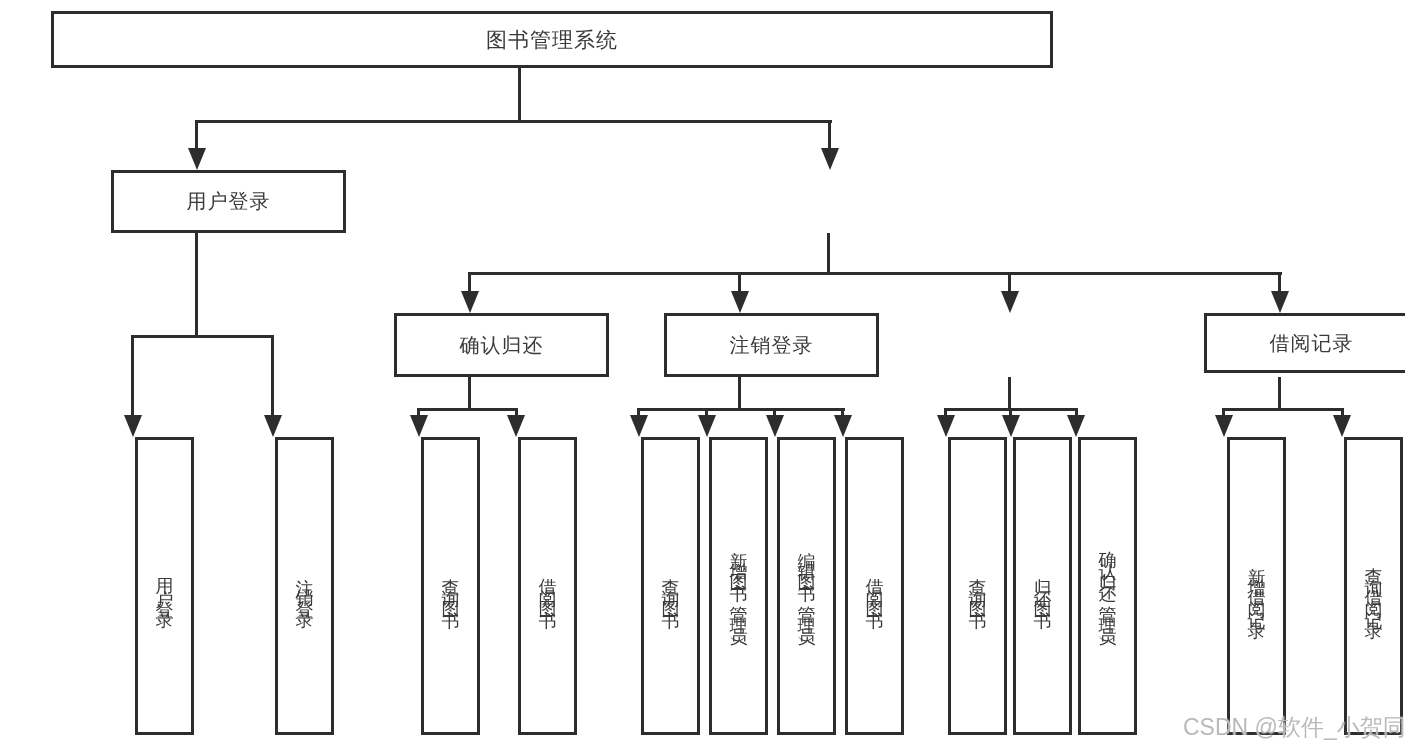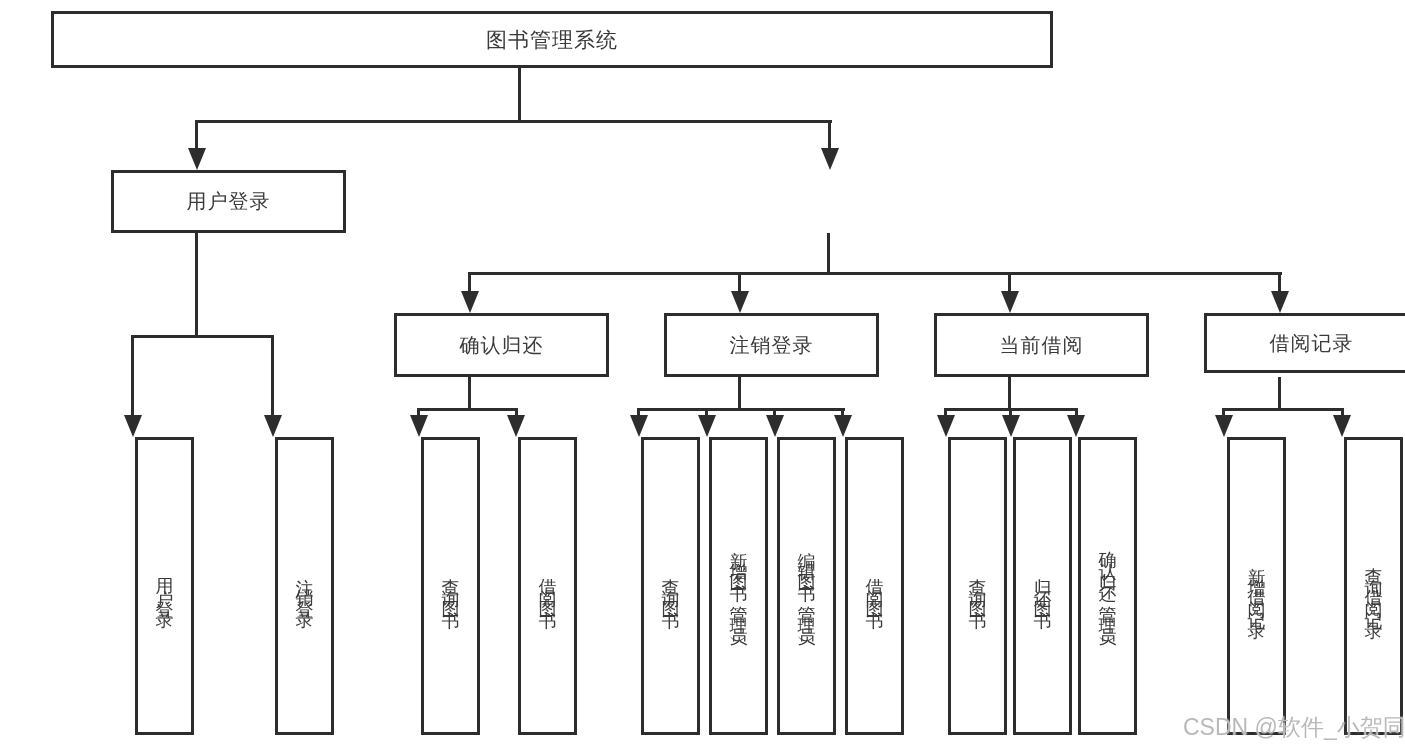--- a/index.html
+++ b/index.html
@@ -126,23 +126,20 @@
     <span>用户登录</span>
   </div>
 
   
   <div class="box hbox" style="left:363px;top:313px;width:215px;height:64px">
     <span>确认归还</span>
   </div>
   <div class="box hbox" style="left:633px;top:313px;width:215px;height:64px">
     <span>注销登录</span>
   </div>
-  <div class="box hbox" style="left:903px;top:313px;width:215px;height:64px">
-    <span>当前借阅</span>
-  </div>
   <div class="box hbox" style="left:1173px;top:313px;width:215px;height:60px">
     <span>借阅记录</span>
   </div>
 
   
   <div class="box vbox" style="left:104px">
     <span class="vtext">用户登录</span>
   </div>
   <div class="box vbox" style="left:244px">
     <span class="vtext">注销登录</span>

